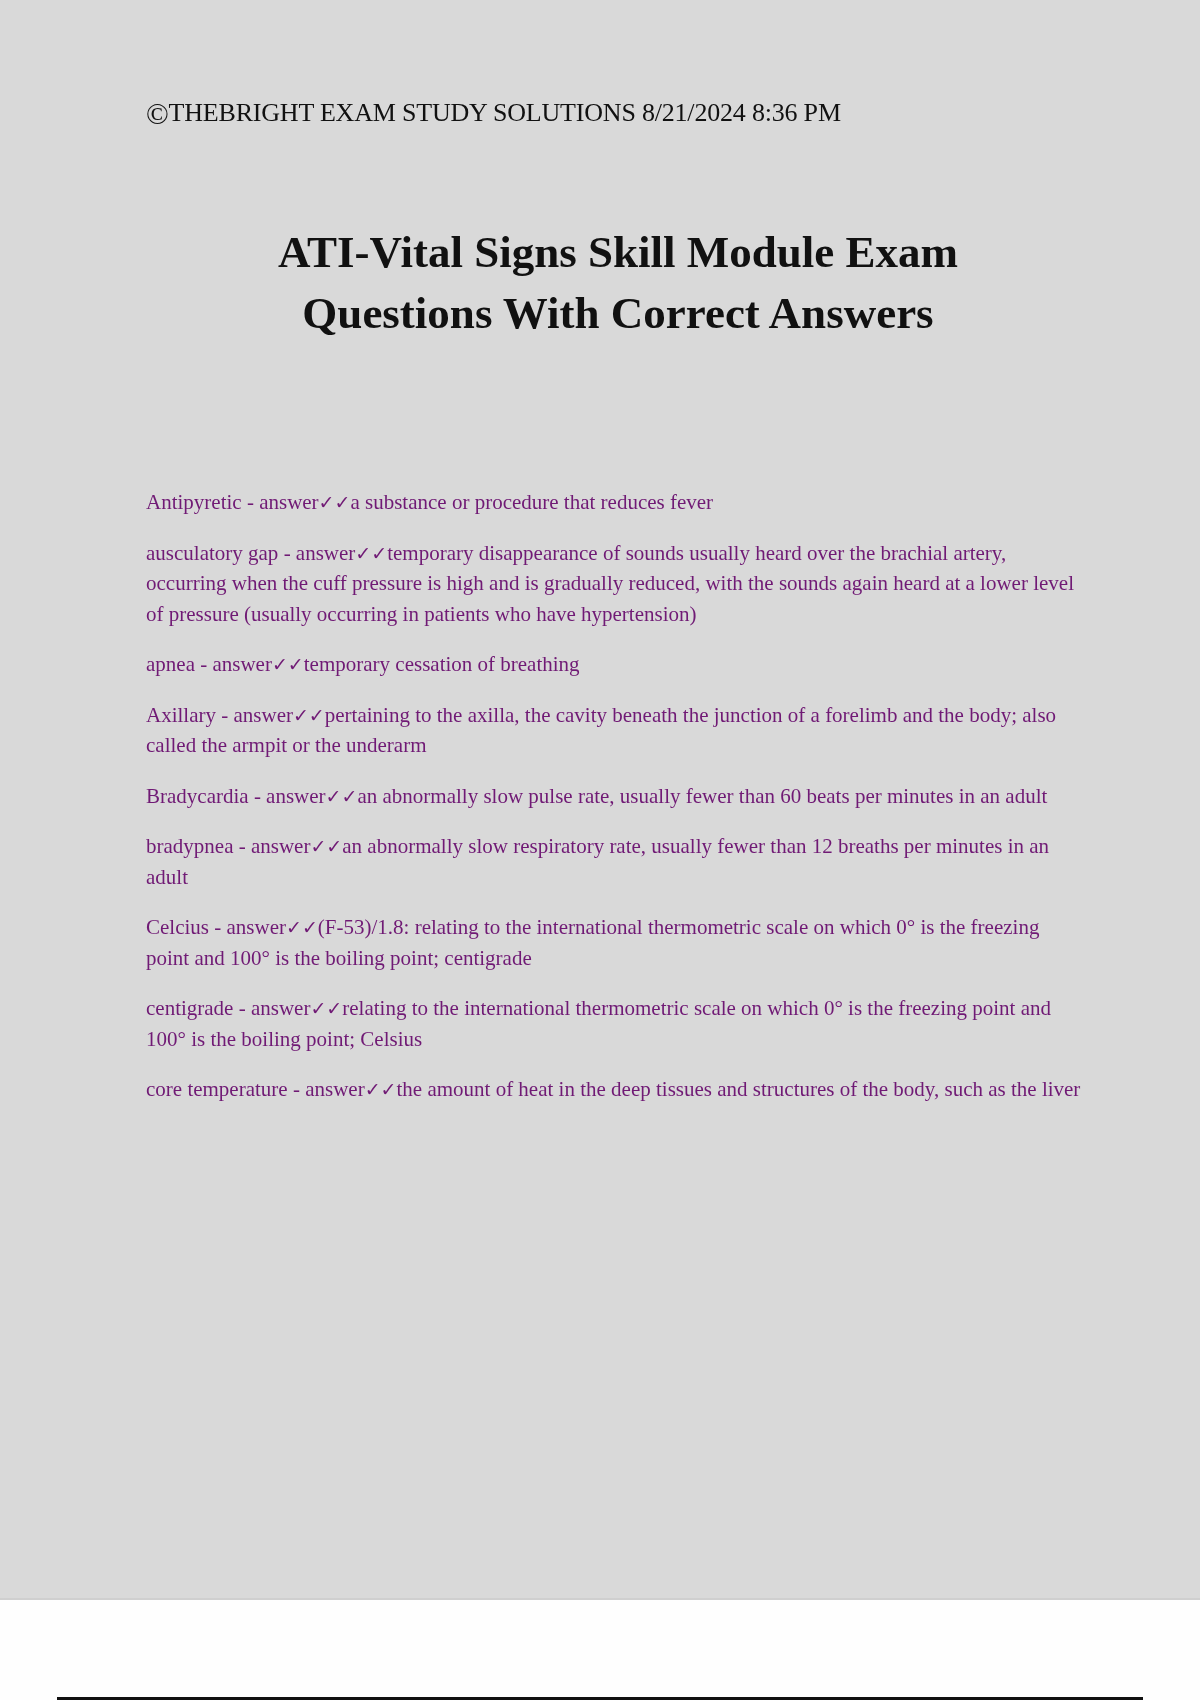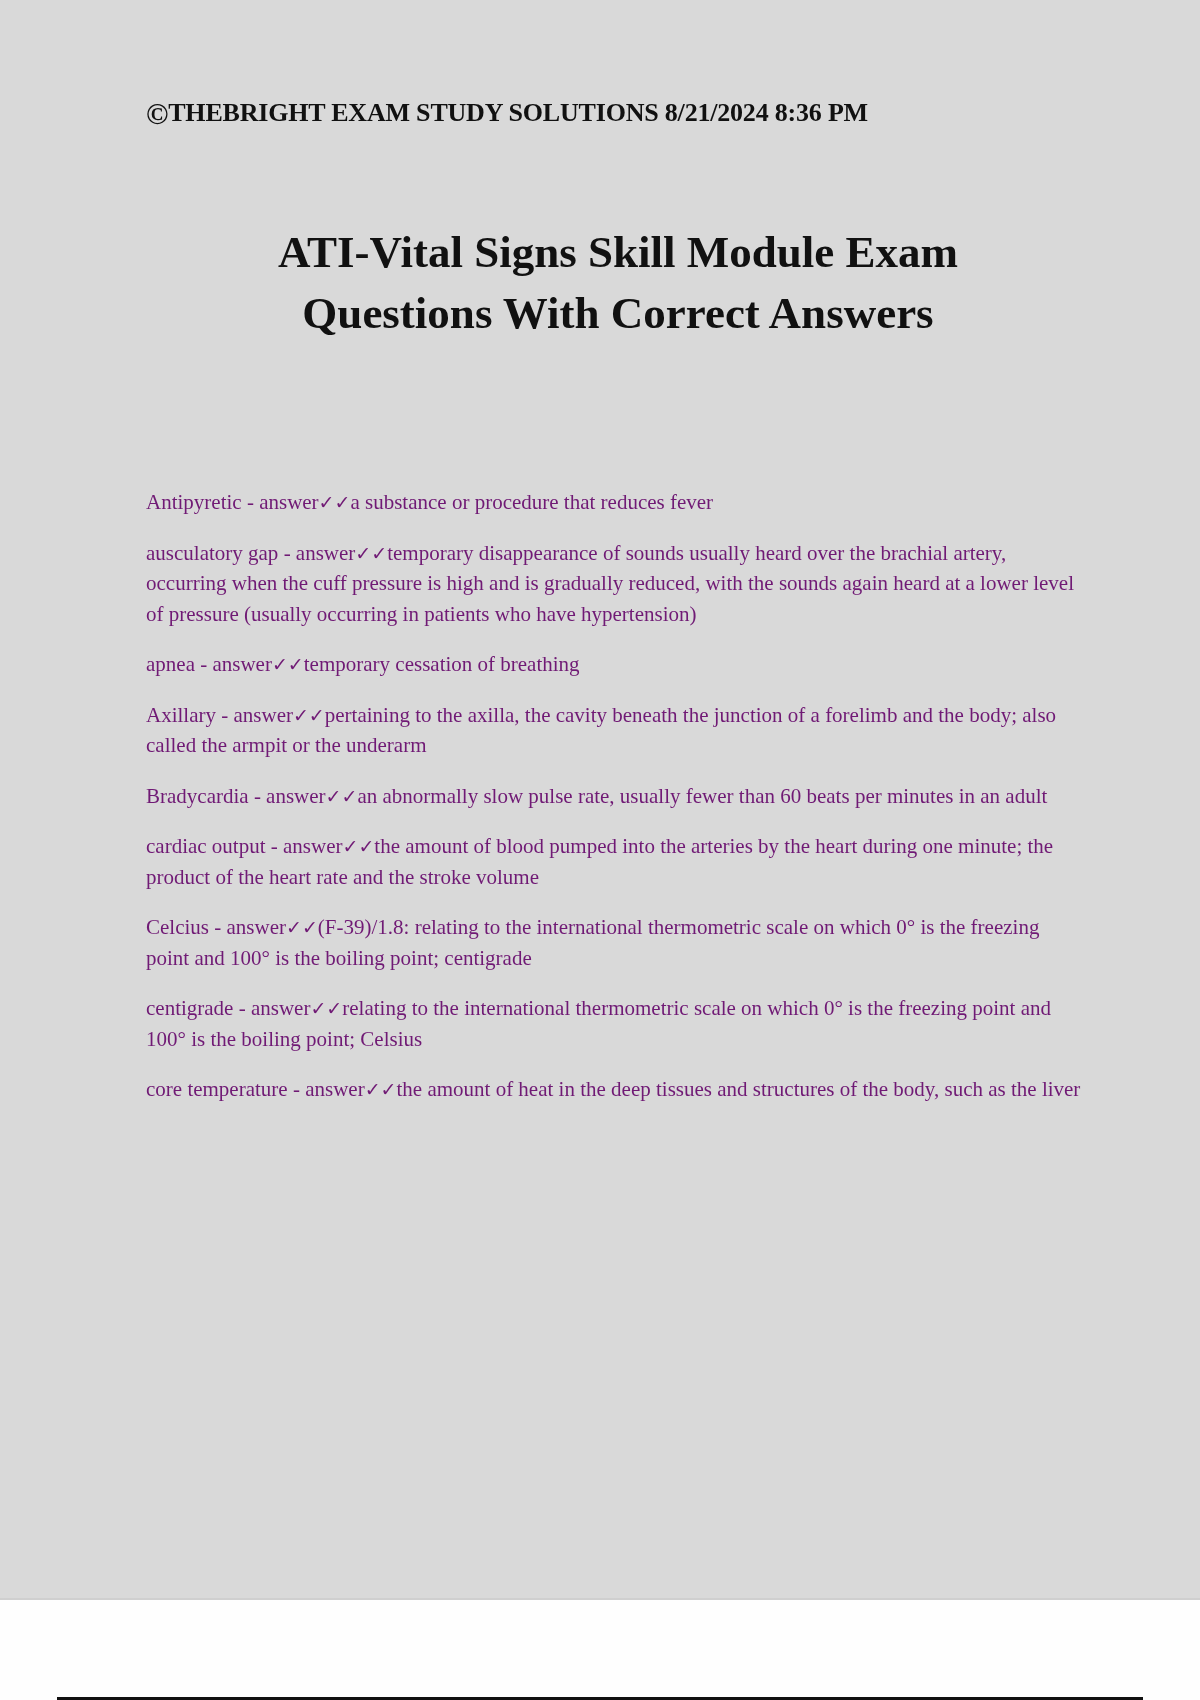--- a/index.html
+++ b/index.html
@@ -17,21 +17,21 @@
       width: 1200px;
       height: 1598px;
       background: #d9d9d9;
       border-bottom: 2px solid #cfcfcf;
     }
     .header-line {
       position: absolute;
       left: 146px;
       top: 98px;
       font-family: "Liberation Serif", serif;
-      font-weight: bold;
+      font-weight: normal;
       font-size: 26px;
       color: #111;
       white-space: nowrap;
       letter-spacing: -0.2px;
     }
     .copyright-icon {
       display: inline-block;
       font-size: 30px;
       line-height: 1;
       vertical-align: -3px;
@@ -88,20 +88,20 @@
     <span>ATI-Vital Signs Skill Module Exam</span>
     <span>Questions With Correct Answers</span>
   </div>
 
   <div class="entries">
     <p class="entry"><span>Antipyretic</span><span> - answer</span><span class="check-icon">✓✓</span><span>a substance or procedure that reduces fever</span></p>
     <p class="entry"><span>ausculatory gap</span><span> - answer</span><span class="check-icon">✓✓</span><span>temporary disappearance of sounds usually heard over the brachial artery, occurring when the cuff pressure is high and is gradually reduced, with the sounds again heard at a lower level of pressure (usually occurring in patients who have hypertension)</span></p>
     <p class="entry"><span>apnea</span><span> - answer</span><span class="check-icon">✓✓</span><span>temporary cessation of breathing</span></p>
     <p class="entry"><span>Axillary</span><span> - answer</span><span class="check-icon">✓✓</span><span>pertaining to the axilla, the cavity beneath the junction of a forelimb and the body; also called the armpit or the underarm</span></p>
     <p class="entry"><span>Bradycardia</span><span> - answer</span><span class="check-icon">✓✓</span><span>an abnormally slow pulse rate, usually fewer than 60 beats per minutes in an adult</span></p>
-    <p class="entry"><span>cardiac output</span><span> - answer</span><span class="check-icon">✓✓</span><span>the amount of blood pumped into the arteries by the heart during one minute; the product of the heart rate and the stroke volume</span></p>
-    <p class="entry"><span>Celcius</span><span> - answer</span><span class="check-icon">✓✓</span><span>(F-39)/1.8: relating to the international thermometric scale on which 0° is the freezing point and 100° is the boiling point; centigrade</span></p>
+    <p class="entry"><span>bradypnea</span><span> - answer</span><span class="check-icon">✓✓</span><span>an abnormally slow respiratory rate, usually fewer than 12 breaths per minutes in an adult</span></p>
+    <p class="entry"><span>Celcius</span><span> - answer</span><span class="check-icon">✓✓</span><span>(F-53)/1.8: relating to the international thermometric scale on which 0° is the freezing point and 100° is the boiling point; centigrade</span></p>
     <p class="entry"><span>centigrade</span><span> - answer</span><span class="check-icon">✓✓</span><span>relating to the international thermometric scale on which 0° is the freezing point and 100° is the boiling point; Celsius</span></p>
     <p class="entry"><span>core temperature</span><span> - answer</span><span class="check-icon">✓✓</span><span>the amount of heat in the deep tissues and structures of the body, such as the liver</span></p>
   </div>
 </div>
 
 <div class="footer-rule"></div>
 
 </body></html>

